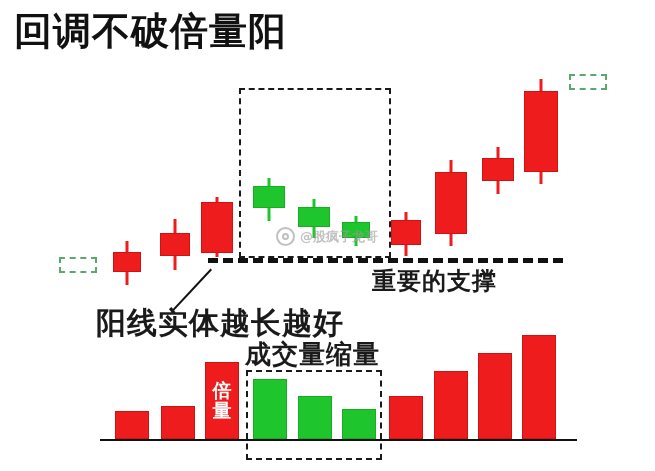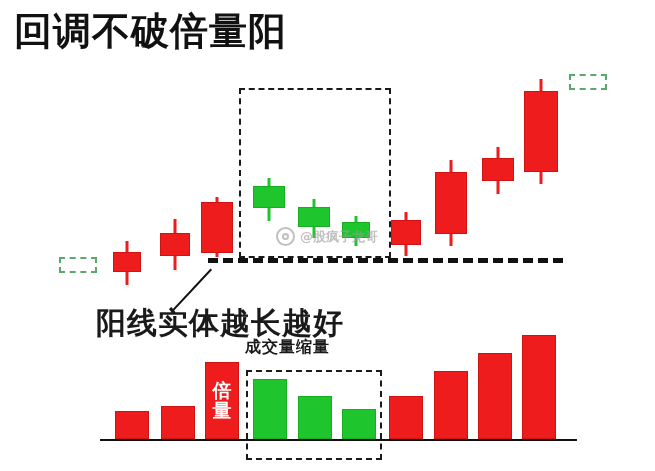--- a/index.html
+++ b/index.html
@@ -132,28 +132,29 @@
     <div class="body" style="top:11px;height:23px;background:#ee1c1c;border:1px solid #cf1313;"></div>
   </div>
 
   <div class="candle" style="left:524px;top:79px;width:34px;height:105px;">
     <div class="wick" style="top:0;height:105px;background:#ee1c1c;"></div>
     <div class="body" style="top:12px;height:81px;background:#ee1c1c;border:1px solid #cf1313;"></div>
   </div>
 
   <div class="support-line" style="left:208px;top:258px;width:355px;"></div>
 
+  <div class="anno" style="left:372px;top:265px;font-size:24px;">重要的支撑</div>
 
   <div class="leader" style="left:171px;top:311px;width:58px;transform:rotate(-47deg);"></div>
 
   <div class="anno" style="left:96px;top:303px;font-size:30px;">阳线实体越长越好</div>
 
   <div class="dashbox" style="left:246px;top:370px;width:136px;height:90px;border:2.5px dashed #1a1a1a;"></div>
 
-  <div class="anno" style="left:245px;top:337px;font-size:16px;">成交量缩量</div>
+  <div class="anno" style="left:245px;top:337px;font-size:26px;">成交量缩量</div>
 
   <div class="vbar" style="left:115px;top:411px;width:34px;height:28px;background:#ee1c1c;border:1px solid #cf1313;"></div>
   <div class="vbar" style="left:161px;top:406px;width:34px;height:33px;background:#ee1c1c;border:1px solid #cf1313;"></div>
 
   <div class="vbar" style="left:205px;top:362px;width:34px;height:77px;background:#ee1c1c;border:1px solid #cf1313;">
     <div class="vbar-label">
       <span>倍</span>
       <span>量</span>
     </div>
   </div>

